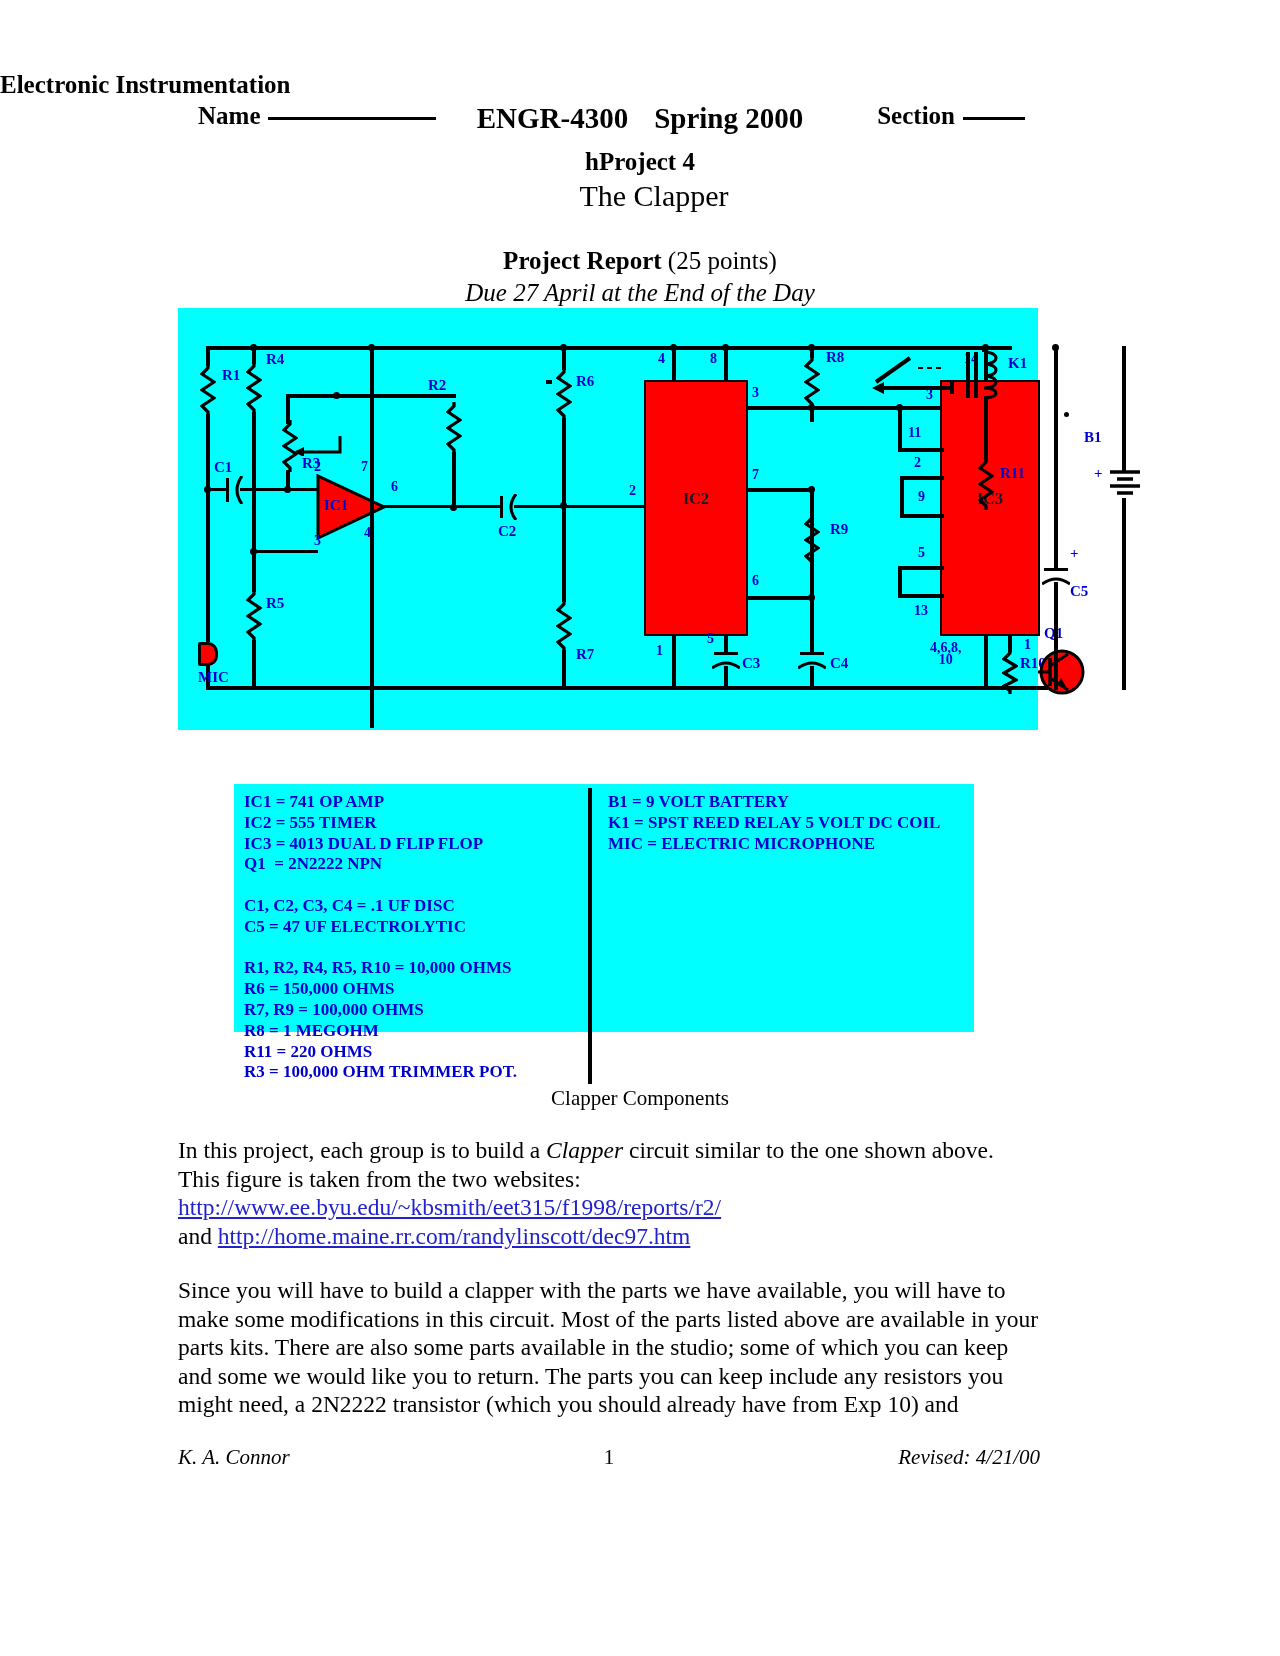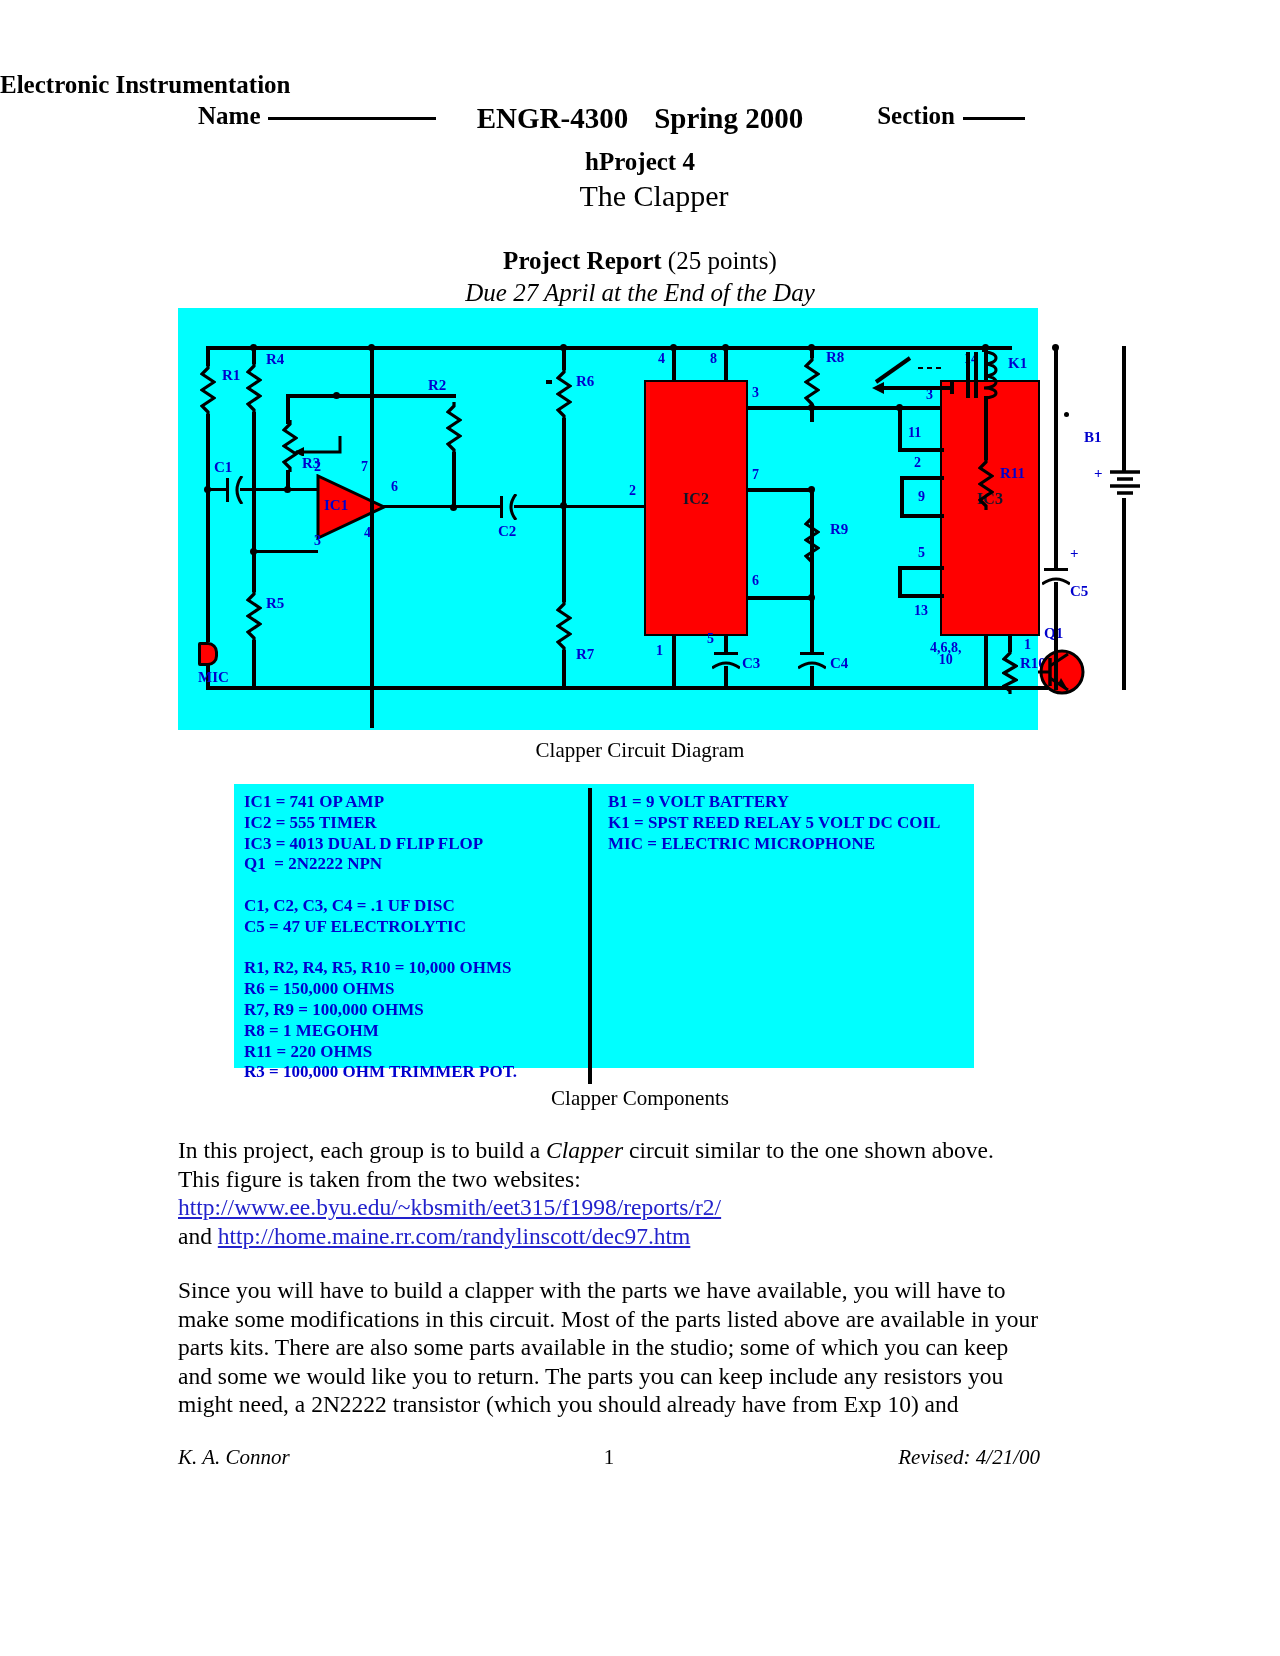--- a/index.html
+++ b/index.html
@@ -156,21 +156,21 @@
     position: absolute;
     width: 7px; height: 7px;
     background: #000;
     border-radius: 50%;
   }
 
   
   .fig2 {
     position: absolute;
     left: 234px; top: 784px;
-    width: 740px; height: 284px;
+    width: 740px; height: 248px;
     background: #00ffff;
   }
   .fig2 .divider {
     position: absolute;
     left: 354px; top: 4px;
     width: 4px; height: 296px;
     background: #000;
   }
   .fig2 .col {
     position: absolute;
@@ -517,21 +517,20 @@
       <line x1="6" y1="18" x2="36" y2="18" stroke="#000" stroke-width="3.5"></line>
       <line x1="13" y1="25" x2="29" y2="25" stroke="#000" stroke-width="3.5"></line>
     </svg>
     <div class="w" style="left:944px; top:190px; width:4px; height:192px;"></div>
     <div class="lbl" style="left:906px; top:122px;">B1</div>
     <div class="lbl" style="left:916px; top:158px;">+</div>
 
     <div class="w" style="left:882px; top:384px; width:4px; height:0;"></div>
 
   </div>
-  <div class="fig1-cap">Clapper Circuit Diagram</div>
 
   <div class="fig2">
     <div class="divider"></div>
     <div class="col colL">IC1 = 741 OP AMP
 IC2 = 555 TIMER
 IC3 = 4013 DUAL D FLIP FLOP
 Q1  = 2N2222 NPN
 
 C1, C2, C3, C4 = .1 UF DISC
 C5 = 47 UF ELECTROLYTIC

